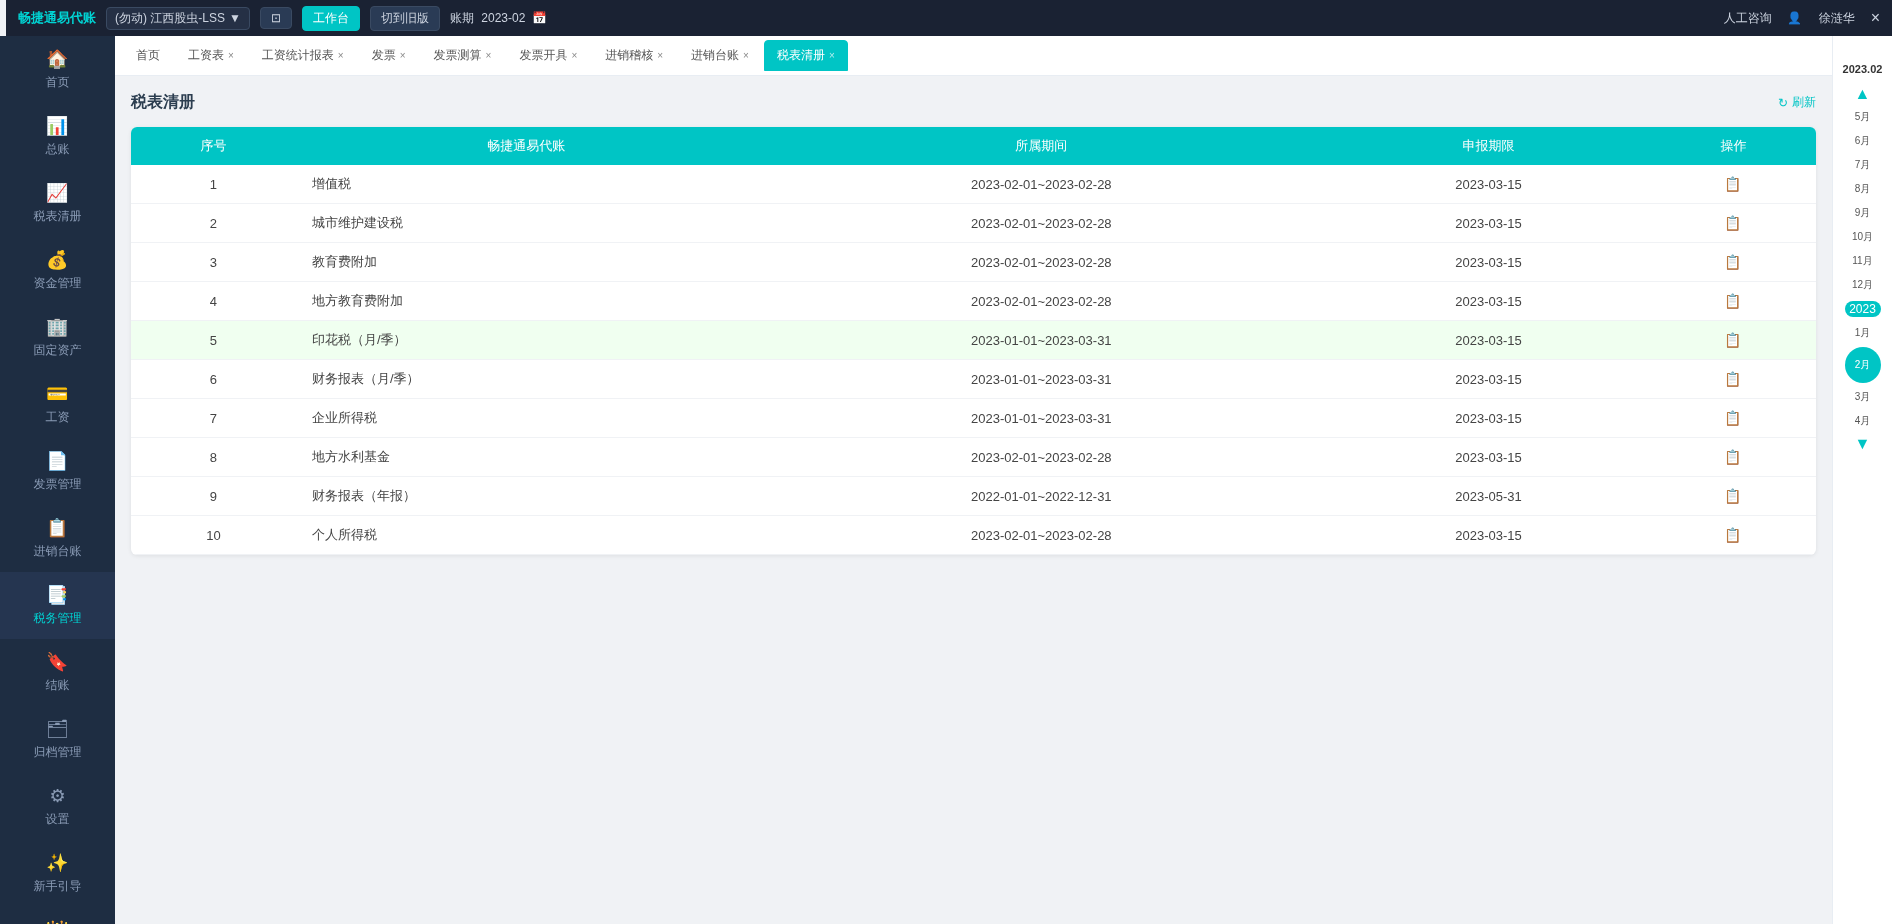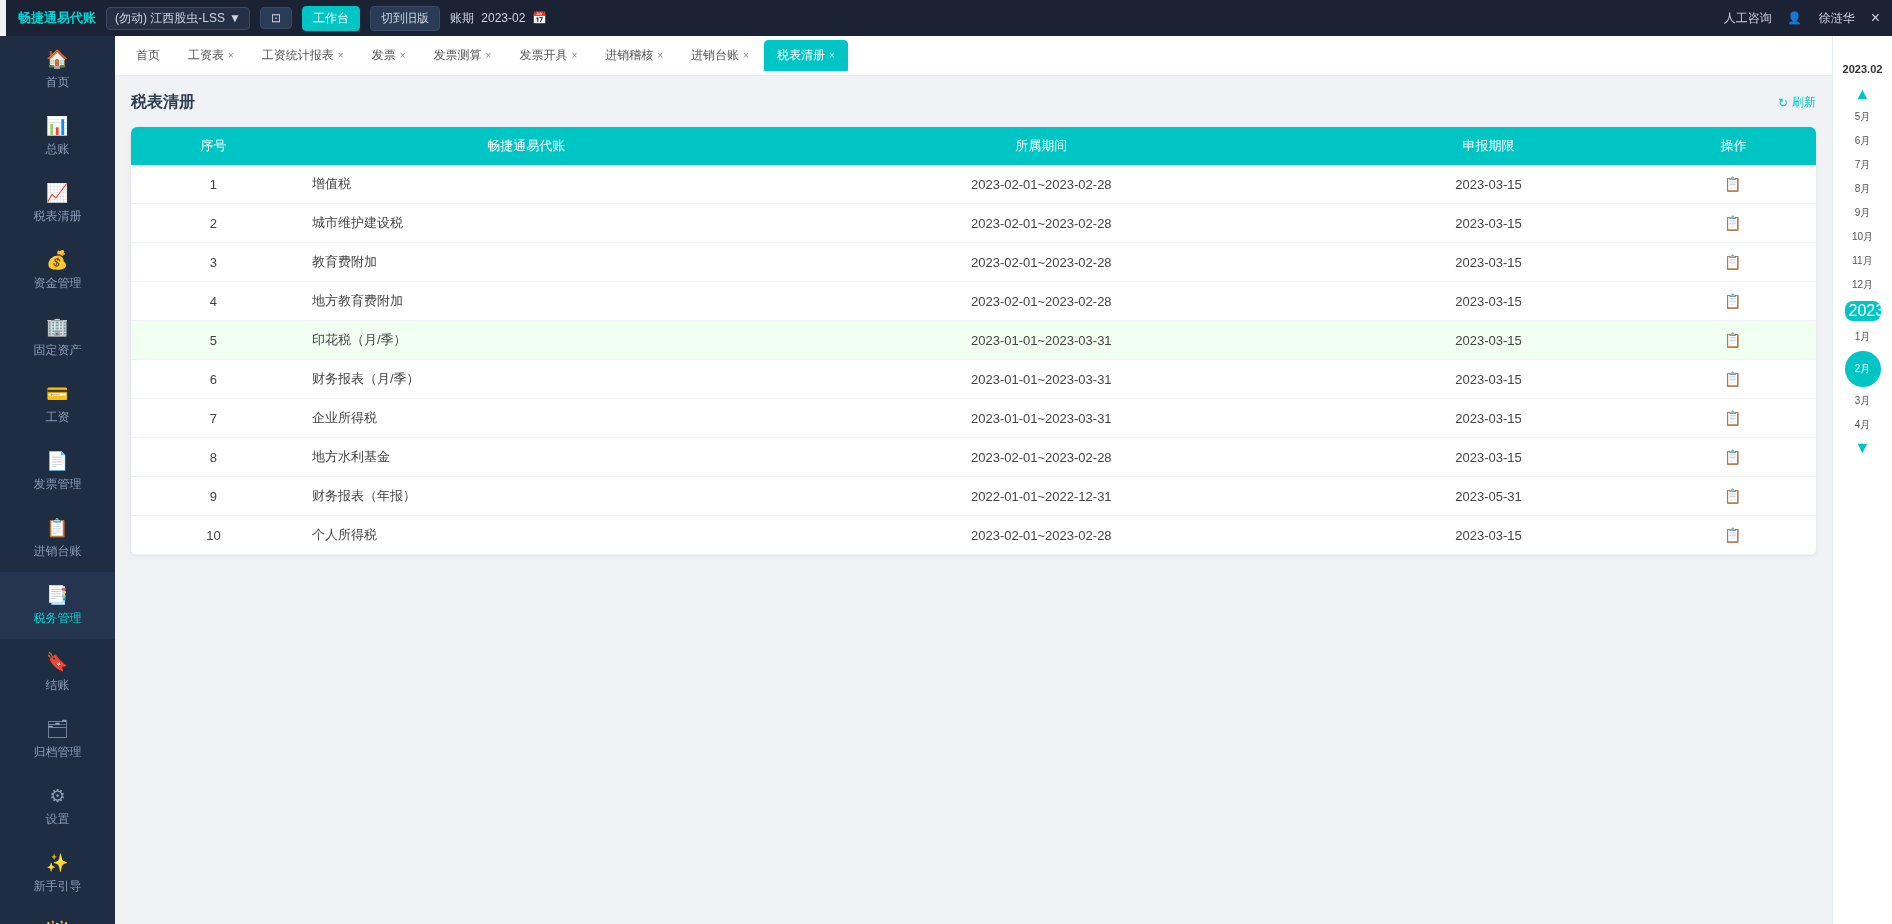--- a/index.html
+++ b/index.html
@@ -52,21 +52,21 @@
     .data-table tbody td:nth-child(2) { text-align: left; }
     .action-icon { color: #999; cursor: pointer; font-size: 14px; }
 
     
     .right-sidebar { width: 60px; background: #fff; border-left: 1px solid #e8edf3; display: flex; flex-direction: column; align-items: center; padding: 23px 0; flex-shrink: 0; overflow-y: auto; }
     .right-sidebar-header { font-size: 11px; color: #333; padding: 4px; text-align: center; font-weight: bold; margin-bottom: 4px; }
     .calendar-nav { display: flex; flex-direction: column; align-items: center; width: 100%; }
     .cal-up-btn, .cal-down-btn { color: #00c5c5; font-size: 16px; cursor: pointer; padding: 2px; }
     .cal-month { width: 100%; text-align: center; padding: 5px 4px; font-size: 10px; color: #555; cursor: pointer; }
     .cal-month.active { background: #00c5c5; color: #fff; border-radius: 50%; width: 36px; margin: 2px auto; display: flex; align-items: center; justify-content: center; height: 36px; }
-    .cal-year-badge { background: #00c5c5; color: #fff; font-size: 16px; padding: 1px 4px; border-radius: 8px; margin: 4px auto; text-align: center; width: 36px; }
+    .cal-year-badge { background: #00c5c5; color: #fff; font-size: 12px; padding: 1px 4px; border-radius: 8px; margin: 4px auto; text-align: center; width: 36px; }
   </style>
 </head>
 <body>
 
 <div class="top-bar">
   <span class="top-bar-logo">畅捷通易代账</span>
   <div class="top-bar-company">
     <span>(勿动) 江西股虫-LSS</span>
     <span>▼</span>
   </div>

